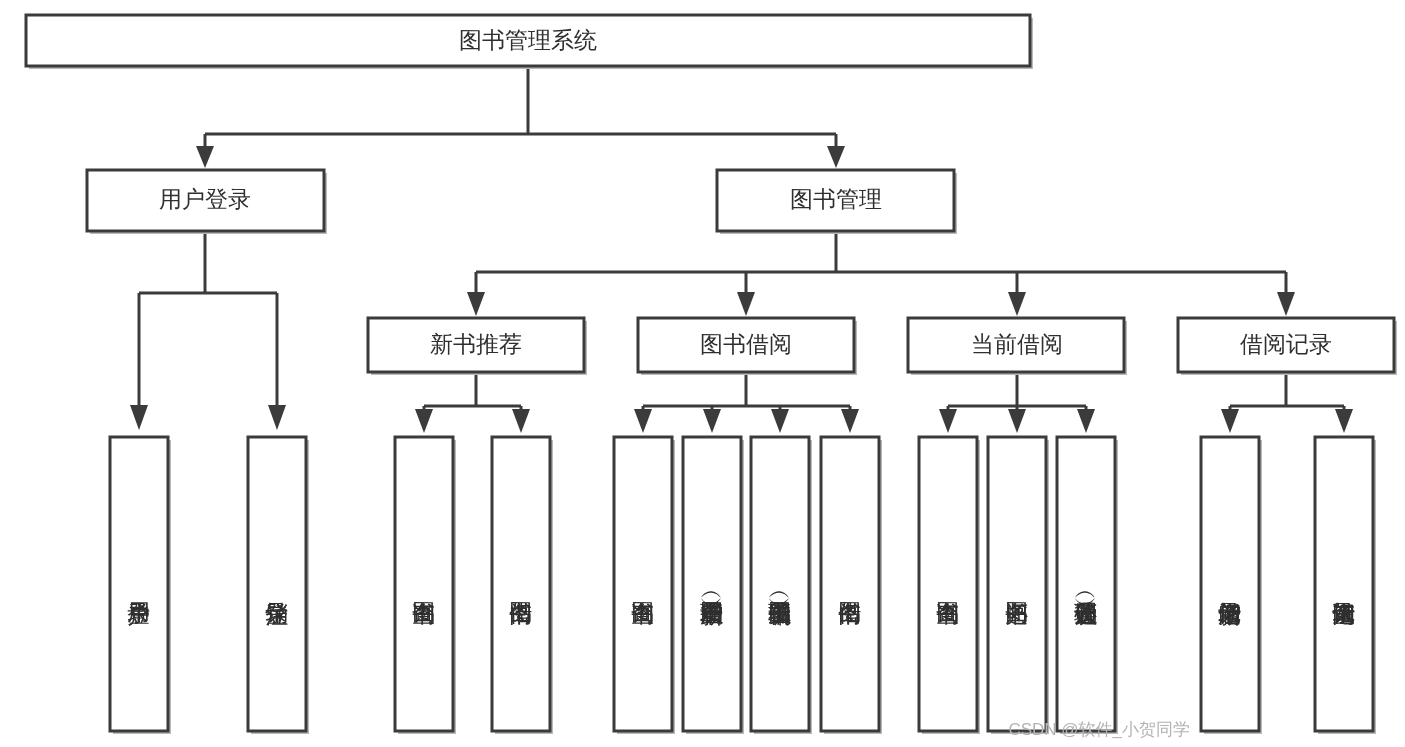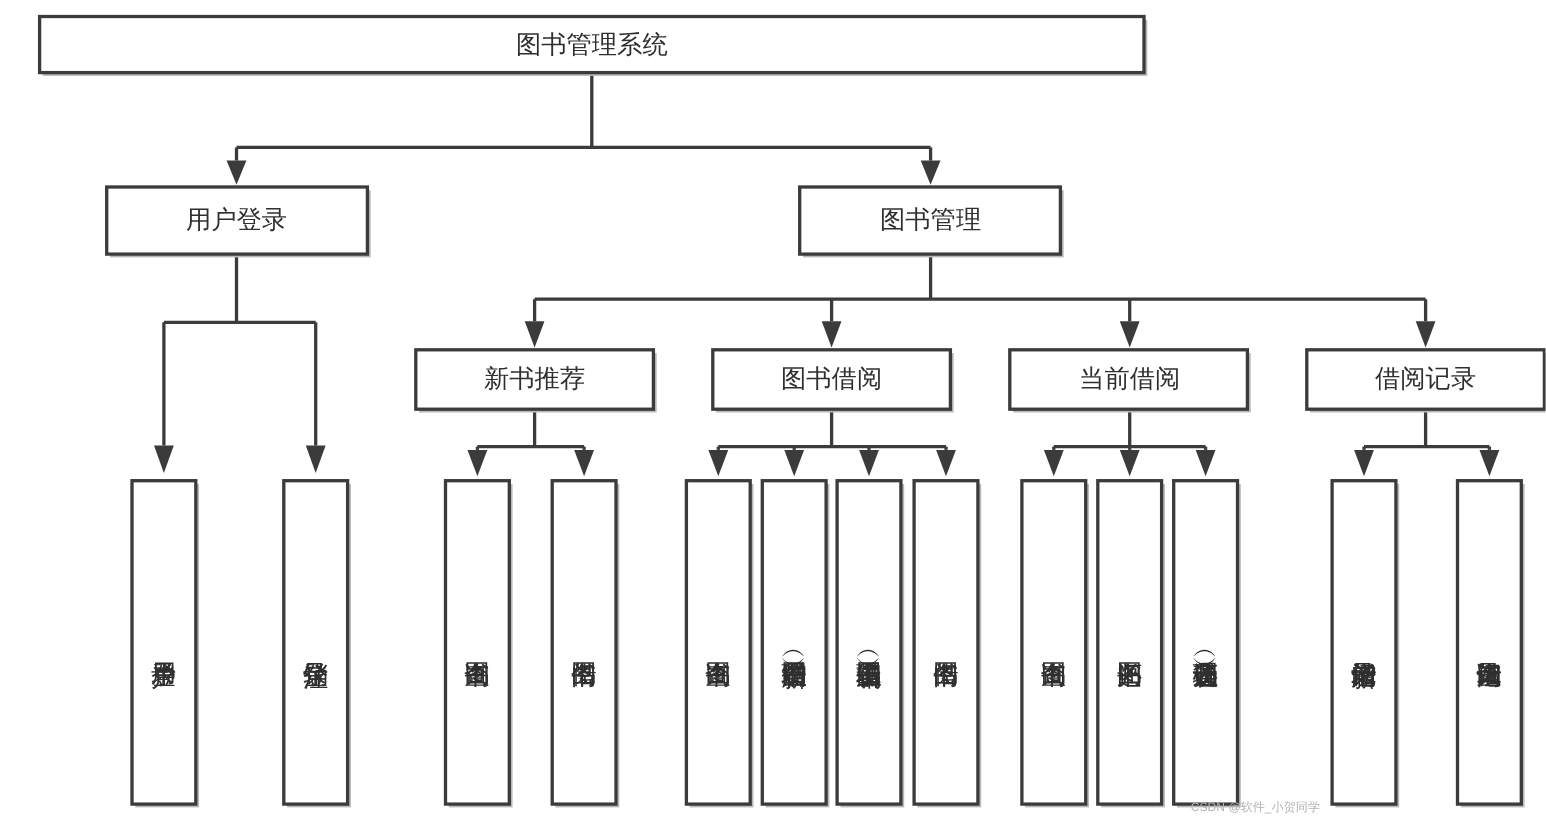--- a/index.html
+++ b/index.html
@@ -9,21 +9,21 @@
   }
   body {
     width: 1405px;
     height: 747px;
     font-family: "Liberation Sans", "DejaVu Sans", sans-serif;
     overflow: hidden;
     position: relative;
   }
   #diagram-root {
     position: absolute;
-    left: 16px; top: 0;
+    left: 6px; top: 0;
     width: 1196px;
     height: 747px;
   }
   svg.flow {
     display: block;
     width: 1405px;
     height: 747px;
   }
   .node-rect {
     fill: #ffffff;
@@ -72,21 +72,21 @@
     height: 100%;
     display: flex;
     align-items: center;
     justify-content: center;
   }
   .watermark {
     position: absolute;
     right: 12px;
     bottom: 6px;
     font-family: "Liberation Sans", "DejaVu Sans", sans-serif;
-    font-size: 11px;
+    font-size: 17px;
     color: #b3b3b3;
     white-space: nowrap;
     pointer-events: none;
     user-select: none;
   }
 </style>
 </head>
 <body>
 
 <div id="diagram-root">

